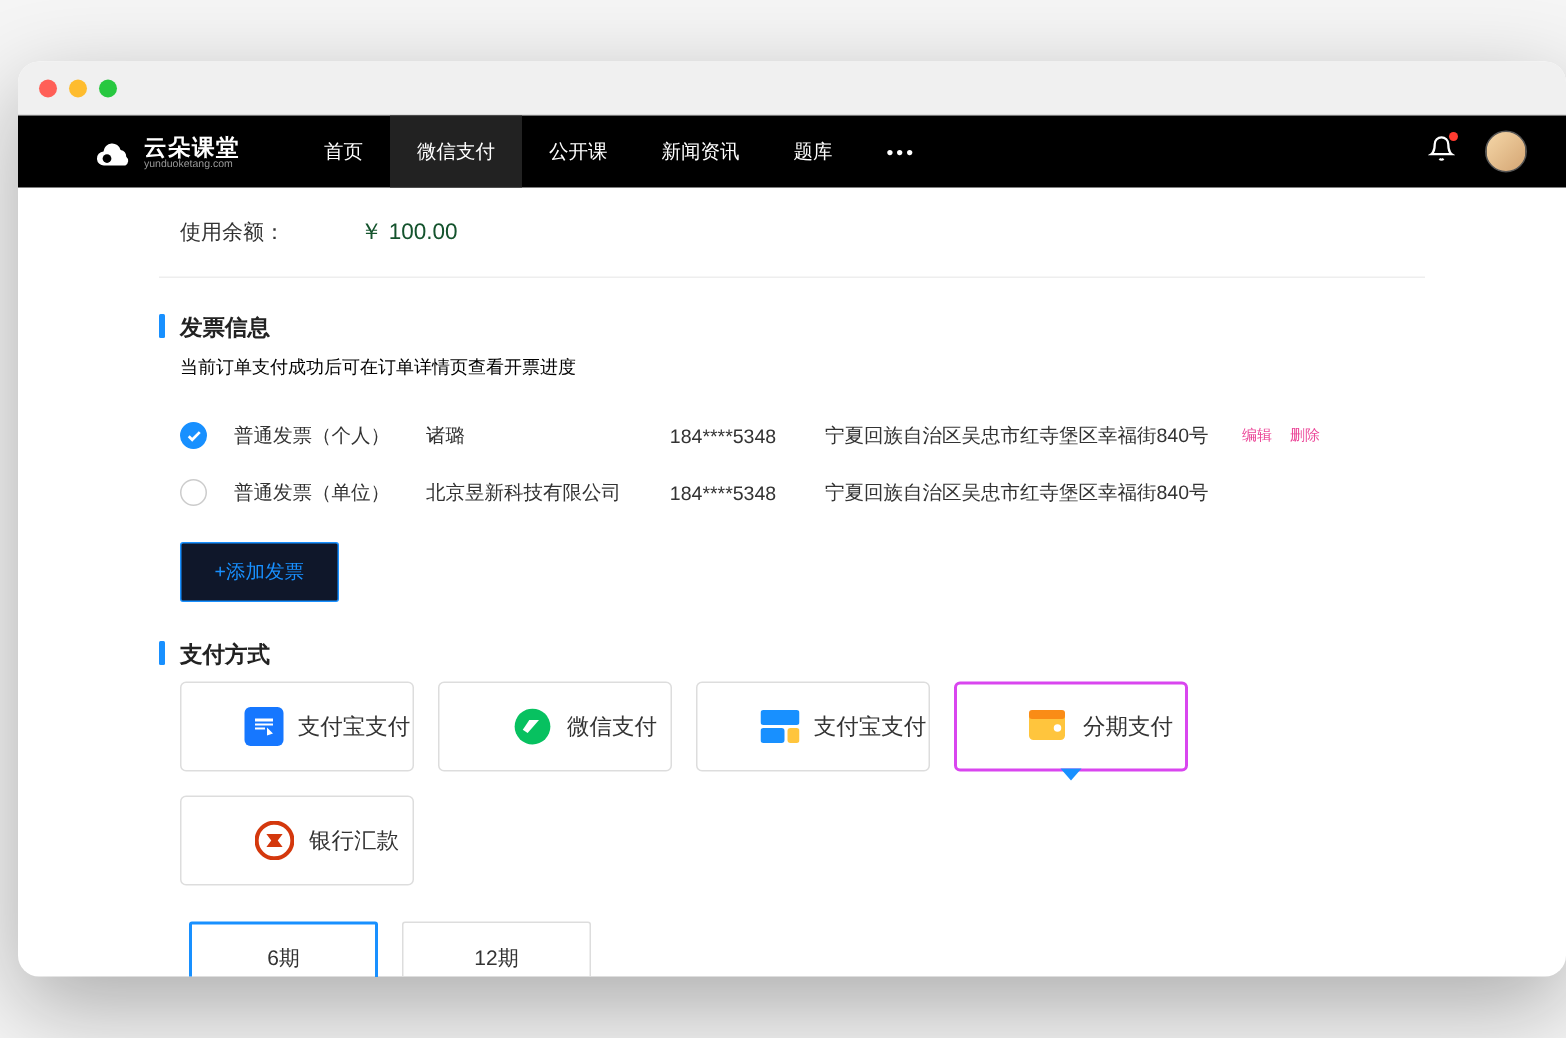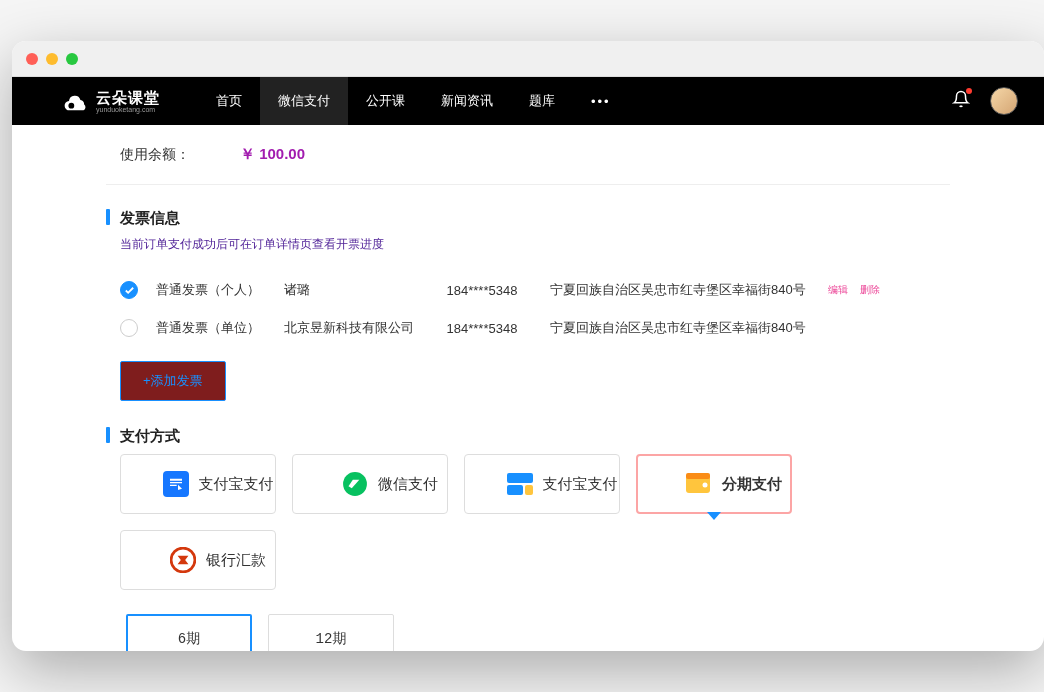--- a/index.html
+++ b/index.html
@@ -19,43 +19,43 @@
     .navitem { color: #fff; font-size: 13px; padding: 0 18px; display: flex; align-items: center; cursor: pointer; }
     .navitem.active { background: #222; }
     .navmore { color: #fff; padding: 0 18px; display: flex; align-items: center; cursor: pointer; letter-spacing: 2px; font-size: 13px; }
     .navright { margin-left: auto; display: flex; align-items: center; gap: 20px; }
     .bell { position: relative; cursor: pointer; }
     .bell-dot { position: absolute; top: -2px; right: -2px; width: 6px; height: 6px; background: #ff3b30; border-radius: 50%; }
     .avatar { width: 28px; height: 28px; border-radius: 50%; background: linear-gradient(135deg, #f5d7a8, #d4a573); cursor: pointer; border: 1px solid #555; }
     .content { flex: 1; overflow-y: auto; padding: 0 0 30px 0; }
     .balance-bar { margin: 0 94px 24px 94px; padding: 20px 14px 20px 14px; border-bottom: 1px solid #eee; display: flex; align-items: baseline; gap: 44px; }
     .balance-label { font-size: 14px; color: #333; }
-    .balance-amt { color: #a21caf; font-size: 15px; font-weight: 700; margin-left: 6px; }
+    .balance-amt { color: #14532d; font-size: 15px; font-weight: 400; margin-left: 6px; }
     .section { margin: 0 94px 26px 94px; }
     .sec-head { display: flex; align-items: flex-start; gap: 10px; margin-bottom: 8px; }
     .sec-bar { width: 4px; height: 16px; background: #1890ff; border-radius: 1px; }
     .sec-title { font-size: 15px; font-weight: 600; color: #222; }
-    .sec-sub { font-size: 12px; color: #4c1d95; margin-left: 14px; margin-bottom: 18px; }
+    .sec-sub { font-size: 12px; color: #000000; margin-left: 14px; margin-bottom: 18px; }
     .invoice-row { display: flex; align-items: center; gap: 18px; padding: 10px 14px; font-size: 13px; color: #333; }
     .radio { width: 18px; height: 18px; border-radius: 50%; border: 1px solid #ccc; display: flex; align-items: center; justify-content: center; flex-shrink: 0; cursor: pointer; background: #fff; }
     .radio.checked { background: #1890ff; border-color: #1890ff; }
     .col-type { width: 110px; }
     .col-name { width: 130px; }
     .col-phone { width: 100px; text-align: center; }
     .col-addr { width: 260px; }
     .row-actions { display: flex; gap: 12px; }
     .link { color: #ec4899; cursor: pointer; font-size: 10px; text-align: right; }
-    .add-btn { margin: 14px 0 0 14px; border: 1px solid #1890ff; color: #1890ff; background: #7f1d1d; padding: 10px 22px; font-size: 13px; cursor: pointer; border-radius: 2px; }
+    .add-btn { margin: 14px 0 0 14px; border: 1px solid #1890ff; color: #1890ff; background: #0f172a; padding: 10px 22px; font-size: 13px; cursor: pointer; border-radius: 2px; }
     .paygrid { display: flex; flex-wrap: wrap; gap: 16px; margin-left: 14px; margin-top: 6px; }
     .paycard { width: 156px; height: 60px; border: 1px solid #ddd; border-radius: 4px; display: flex; align-items: center; justify-content: center; gap: 10px; cursor: pointer; font-size: 15px; color: #333; background: #fff; position: relative; padding-left: 40px; }
-    .paycard.selected { border: 2px solid #fca5a5; font-weight: bold; }
+    .paycard.selected { border: 2px solid #d946ef; }
     .paycard.selected::after { content: ""; position: absolute; bottom: -8px; left: 50%; transform: translateX(-50%); width: 0; height: 0; border-left: 7px solid transparent; border-right: 7px solid transparent; border-top: 8px solid #1890ff; }
     .pay-icon { width: 26px; height: 26px; border-radius: 4px; display: flex; align-items: center; justify-content: center; flex-shrink: 0; }
     .termrow { display: flex; gap: 16px; margin: 24px 0 0 20px; }
-    .termcard { width: 126px; height: 50px; border: 1px solid #ddd; border-radius: 2px; display: flex; align-items: center; justify-content: center; cursor: pointer; font-size: 14px; color: #333; font-family: Liberation Mono, monospace; }
+    .termcard { width: 126px; height: 50px; border: 1px solid #ddd; border-radius: 2px; display: flex; align-items: center; justify-content: center; cursor: pointer; font-size: 14px; color: #333; }
     .termcard.selected { border: 2px solid #1890ff; }
     .transferrow { display: flex; gap: 16px; margin: 40px 0 0 14px; }
     .transfercard { height: 60px; padding: 0 20px; border: 1px solid #ddd; border-radius: 4px; display: flex; align-items: center; gap: 12px; cursor: pointer; font-size: 15px; color: #333; }
     .scan-icon { width: 22px; height: 22px; display: flex; align-items: center; justify-content: center; }
   </style>
 </head>
 <body>
 
 <div class="window">
   <div class="titlebar">

